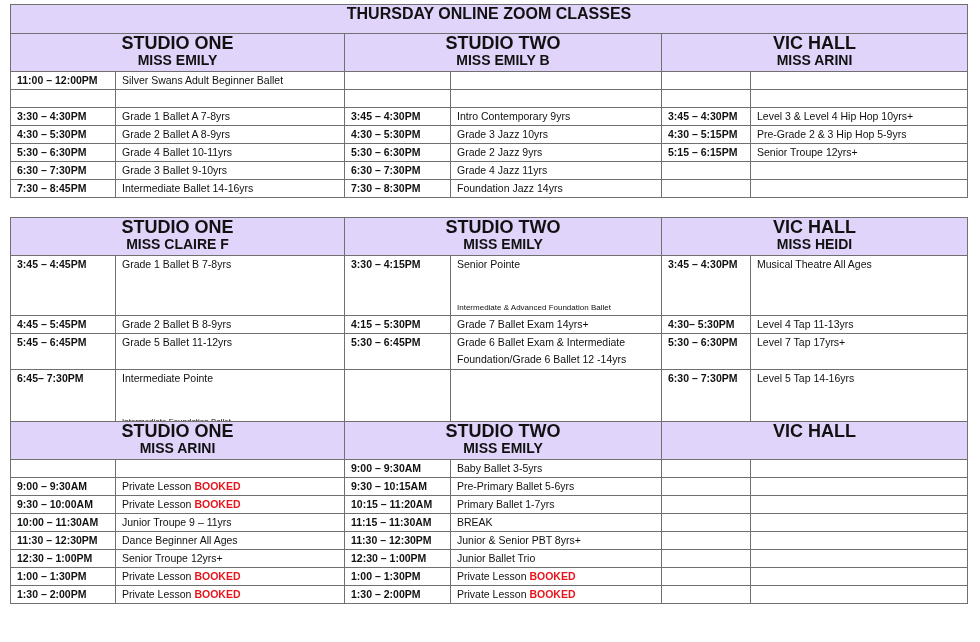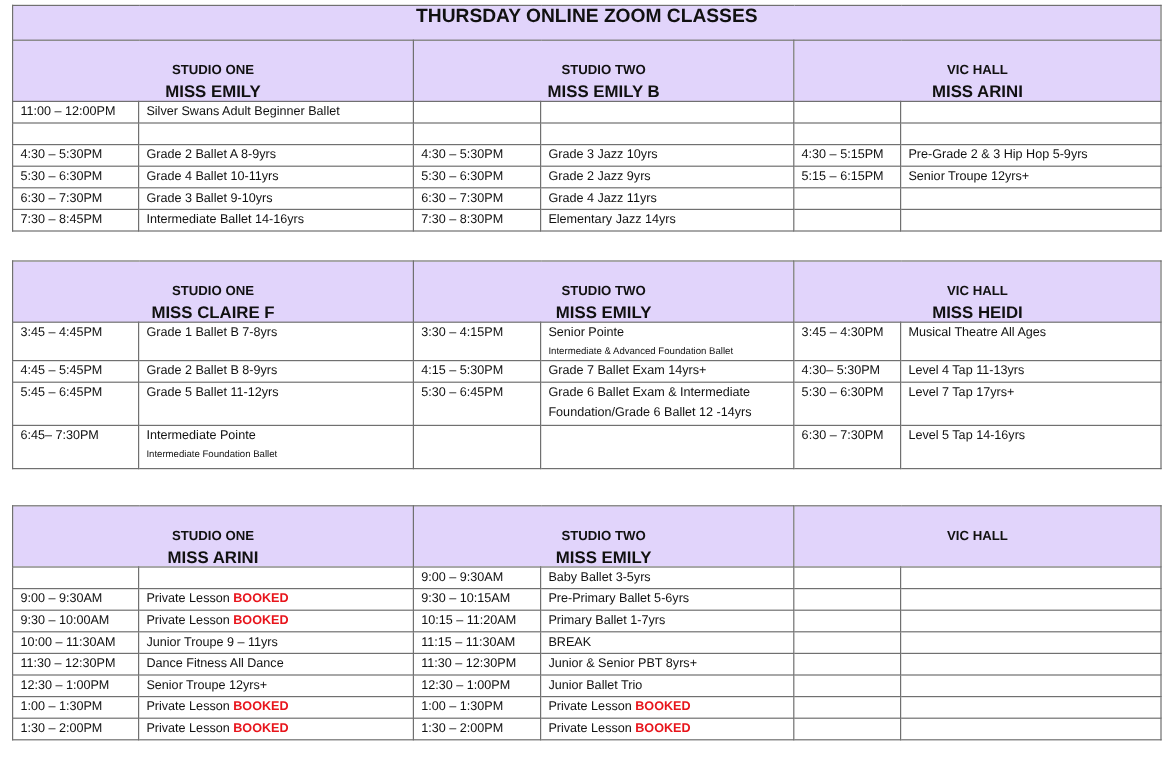--- a/index.html
+++ b/index.html
@@ -31,25 +31,25 @@
     border-bottom: 1.5px solid #555;
   }
   .studio-row th {
     background: #e1d4fb;
     text-align: center;
     font-weight: bold;
     height: 38px;
     vertical-align: top;
     padding-top: 2px;
   }
-  .studio-name { display: block; font-size: 11px; line-height: 18px; margin-top: 16px; }
+  .studio-name { display: block; font-size: 18px; line-height: 18px; }
   .teacher { display: block; font-size: 14px; line-height: 16px; }
-  td.time { font-weight: normal; }
+  td.time { font-weight: bold; }
   td { line-height: 17px; height: 18px; }
-  .sub { display: block; font-size: 8px; line-height: 14px; }
+  .sub { display: block; font-size: 8px; line-height: 14px; margin-top: 28px; }
   .booked { color: #e8141b; font-weight: bold; }
   #thursday { top: 4px; }
   #friday { top: 217px; }
   #saturday { top: 421px; }
   .tall td { height: 31px; }
   .tall2 td { height: 36px; }
 </style>
 </head>
 <body>
 
@@ -90,20 +90,28 @@
   </tr>
   <tr>
     <td class="time"></td>
         <td></td>
     <td class="time"></td>
         <td></td>
     <td class="time"></td>
         <td></td>
   </tr>
   <tr>
+    <td class="time">3:30 – 4:30PM</td>
+        <td>Grade 1 Ballet A 7-8yrs</td>
+    <td class="time">3:45 – 4:30PM</td>
+        <td>Intro Contemporary 9yrs</td>
+    <td class="time">3:45 – 4:30PM</td>
+        <td>Level 3 &amp; Level 4 Hip Hop 10yrs+</td>
+  </tr>
+  <tr>
     <td class="time">4:30 – 5:30PM</td>
         <td>Grade 2 Ballet A 8-9yrs</td>
     <td class="time">4:30 – 5:30PM</td>
         <td>Grade 3 Jazz 10yrs</td>
     <td class="time">4:30 – 5:15PM</td>
         <td>Pre-Grade 2  &amp; 3 Hip Hop 5-9yrs</td>
   </tr>
   <tr>
     <td class="time">5:30 – 6:30PM</td>
         <td>Grade 4 Ballet 10-11yrs</td>
@@ -117,21 +125,21 @@
         <td>Grade 3 Ballet 9-10yrs</td>
     <td class="time">6:30 – 7:30PM</td>
         <td>Grade 4 Jazz 11yrs</td>
     <td class="time"></td>
         <td></td>
   </tr>
   <tr>
     <td class="time">7:30 – 8:45PM</td>
         <td>Intermediate Ballet 14-16yrs</td>
     <td class="time">7:30 – 8:30PM</td>
-        <td>Elementary Jazz 14yrs</td>
+        <td>Foundation Jazz 14yrs</td>
     <td class="time"></td>
         <td></td>
   </tr>
 </tbody>
   </table>
 
 <table class="sched" id="friday">
   <colgroup>
     <col style="width:105px">
       <col style="width:229px">
@@ -247,21 +255,21 @@
   <tr>
     <td class="time">10:00 – 11:30AM</td>
     <td><span>Junior Troupe 9 – 11yrs</span><span class="booked"></span></td>
     <td class="time">11:15 – 11:30AM</td>
     <td><span>BREAK</span><span class="booked"></span></td>
     <td></td>
         <td></td>
   </tr>
   <tr>
     <td class="time">11:30  – 12:30PM</td>
-    <td><span>Dance Fitness All Dance</span><span class="booked"></span></td>
+    <td><span>Dance Beginner All Ages</span><span class="booked"></span></td>
     <td class="time">11:30 – 12:30PM</td>
     <td><span>Junior &amp; Senior PBT 8yrs+</span><span class="booked"></span></td>
     <td></td>
         <td></td>
   </tr>
   <tr>
     <td class="time">12:30 – 1:00PM</td>
     <td><span>Senior Troupe 12yrs+</span><span class="booked"></span></td>
     <td class="time">12:30 – 1:00PM</td>
     <td><span>Junior Ballet Trio</span><span class="booked"></span></td>

